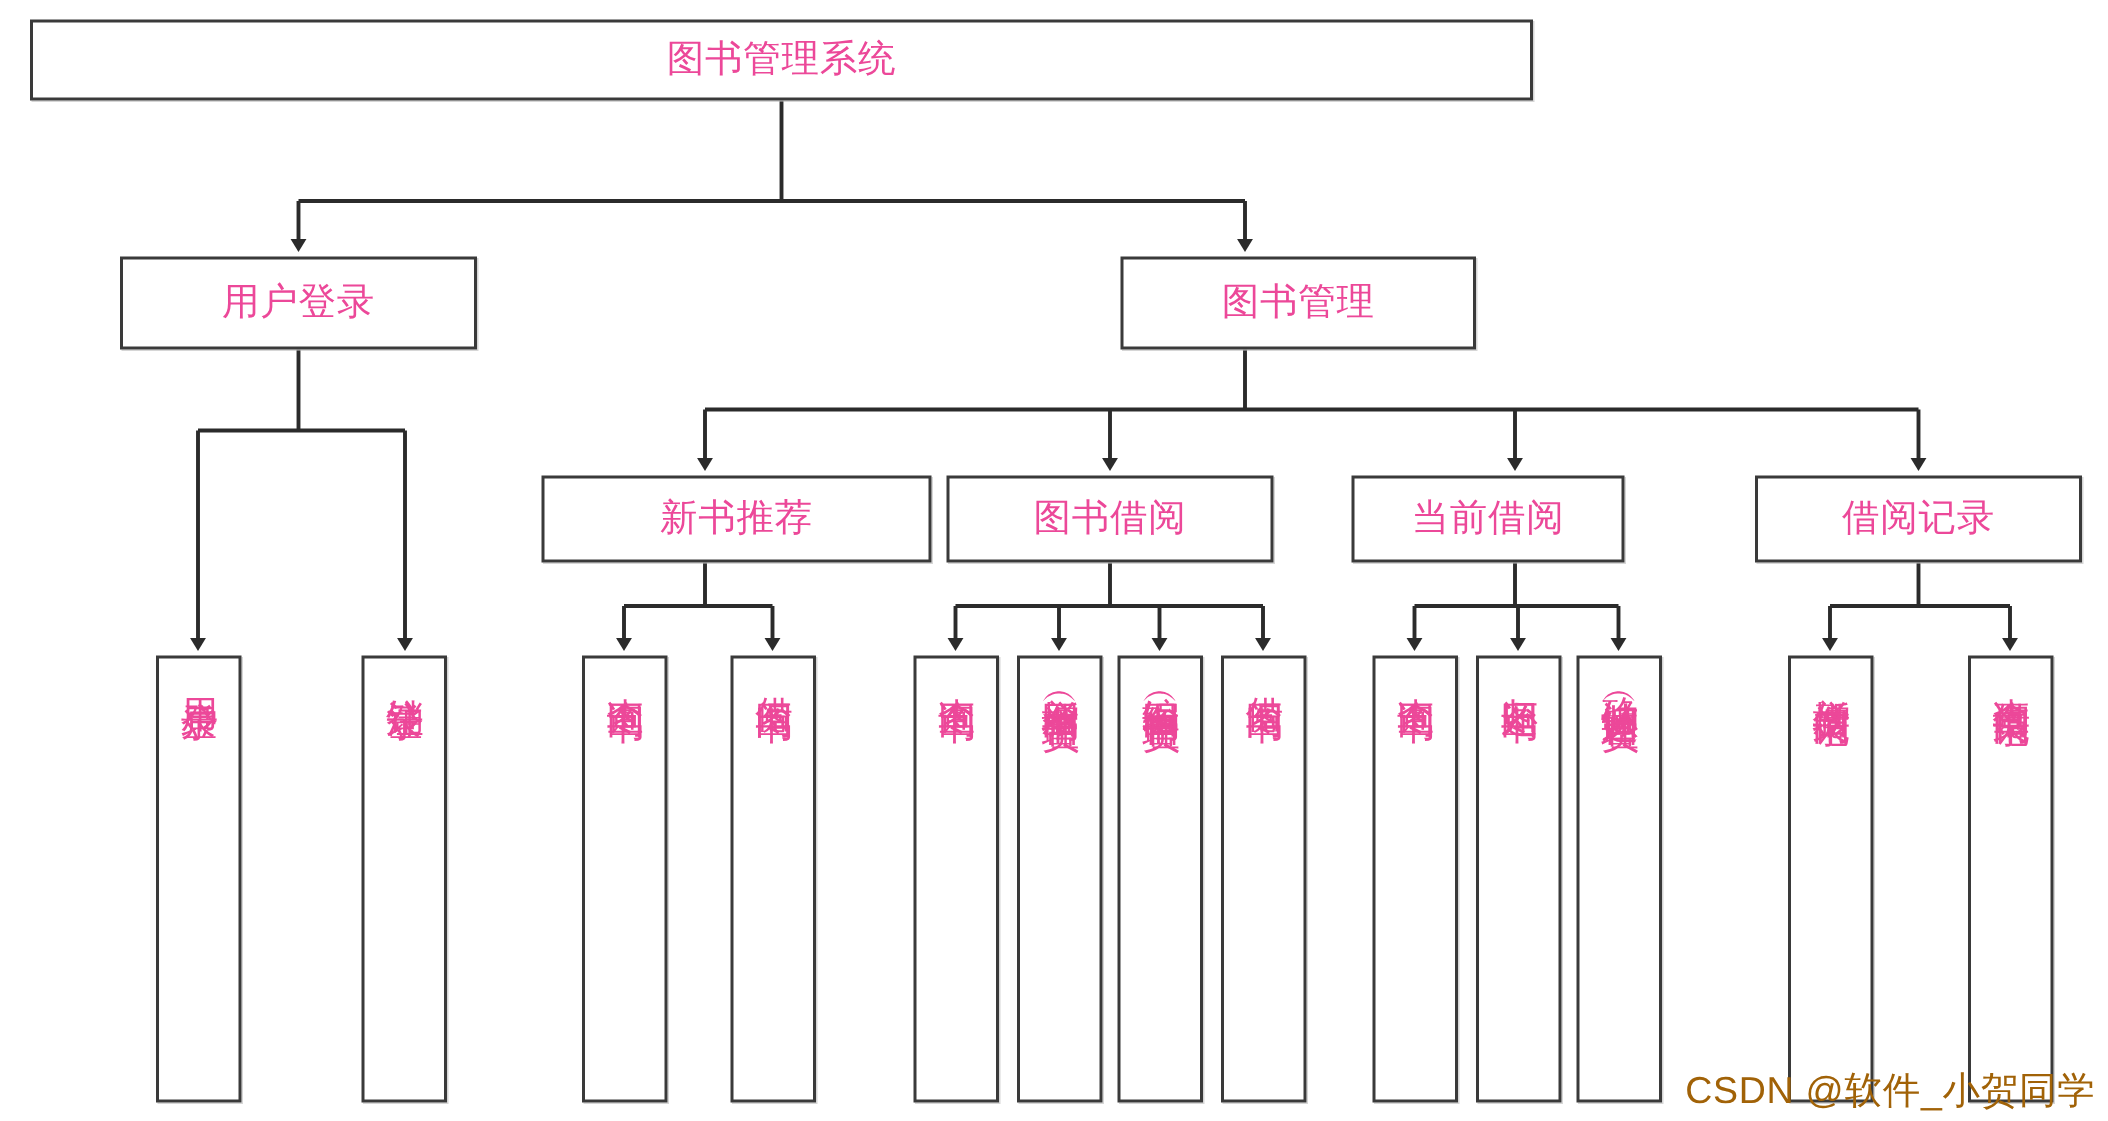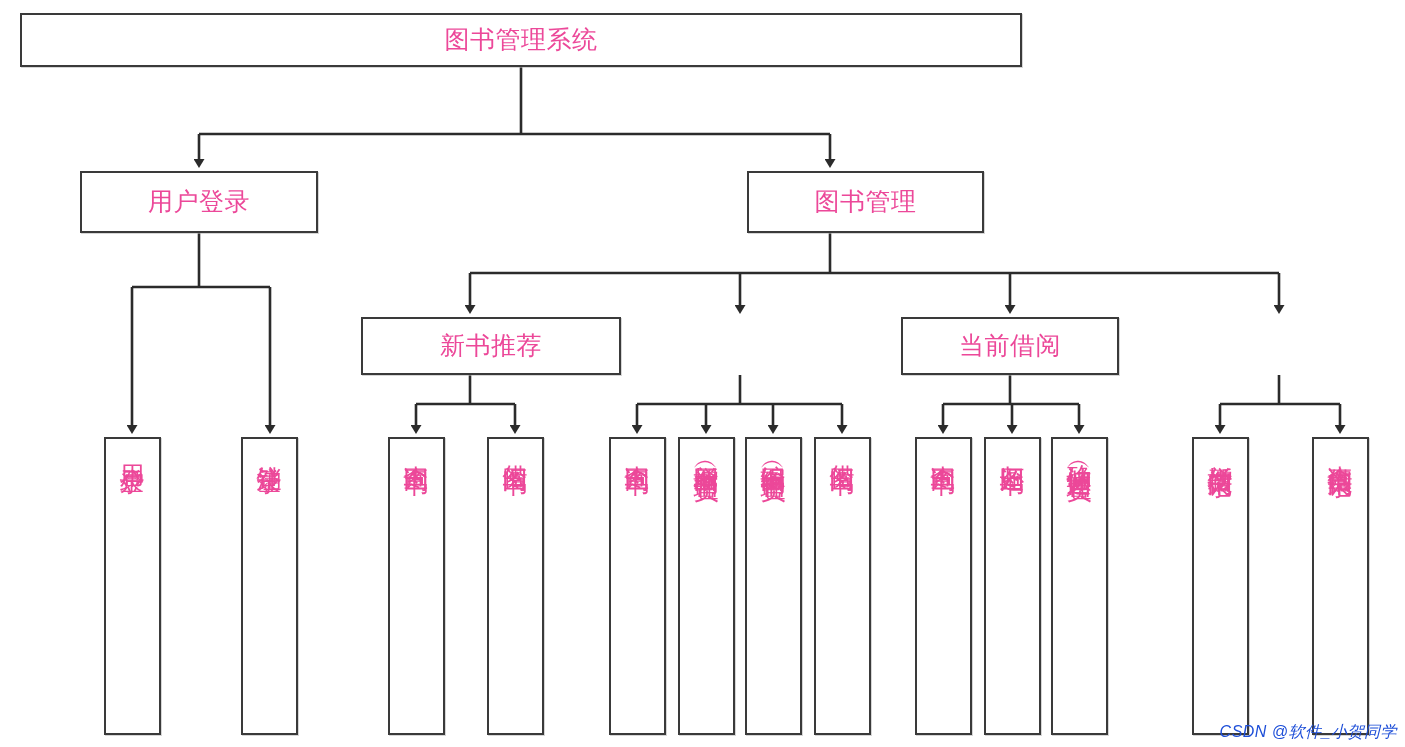--- a/index.html
+++ b/index.html
@@ -56,25 +56,24 @@
     text-orientation: upright;
     font-size: 25px;
     line-height: 1.12;
     letter-spacing: 2px;
     white-space: nowrap;
   }
   .watermark {
     position: absolute;
     right: 8px;
     bottom: 4px;
-    font-size: 16px;
-    color: #1d4ed8;
+    font-size: 25px;
+    color: #a16207;
     white-space: nowrap;
     letter-spacing: 0.5px;
-    font-style: italic;
   }
 </style>
 </head>
 <body>
 
 <div id="canvas">
 
   <svg class="wires" viewBox="0 0 1405 747">
     <defs>
       <marker id="arrow" markerWidth="9" markerHeight="11" refX="1" refY="5.5" orient="auto" markerUnits="userSpaceOnUse">
@@ -132,22 +131,28 @@
   <div class="node horiz" style="left:80px; top:171px; width:238px; height:62px;">
     <span class="label">用户登录</span>
   </div>
   <div class="node horiz" style="left:711px; top:171px; width:237px; height:62px;margin-left:36px;">
     <span class="label">图书管理</span>
   </div>
 
   <div class="node horiz" style="left:361px; top:317px; width:260px; height:58px;">
     <span class="label">新书推荐</span>
   </div>
-  <div class="node horiz" style="left:901px; top:317px; width:218px; height:58px;">
+  <div class="node horiz" style="left:631px; top:317px; width:218px; height:58px;">
+    <span class="label">图书借阅</span>
+  </div>
+  <div class="node horiz" style="left:901px; top:317px; width:182px; height:58px;">
     <span class="label">当前借阅</span>
+  </div>
+  <div class="node horiz" style="left:1170px; top:317px; width:218px; height:58px;">
+    <span class="label">借阅记录</span>
   </div>
 
   <div class="node vert" style="left:104px; top:437px; width:57px; height:298px;">
     <span class="label">用户登录</span>
   </div>
   <div class="node vert" style="left:241px; top:437px; width:57px; height:298px;">
     <span class="label">注销登录</span>
   </div>
 
   <div class="node vert" style="left:388px; top:437px; width:57px; height:298px;">

